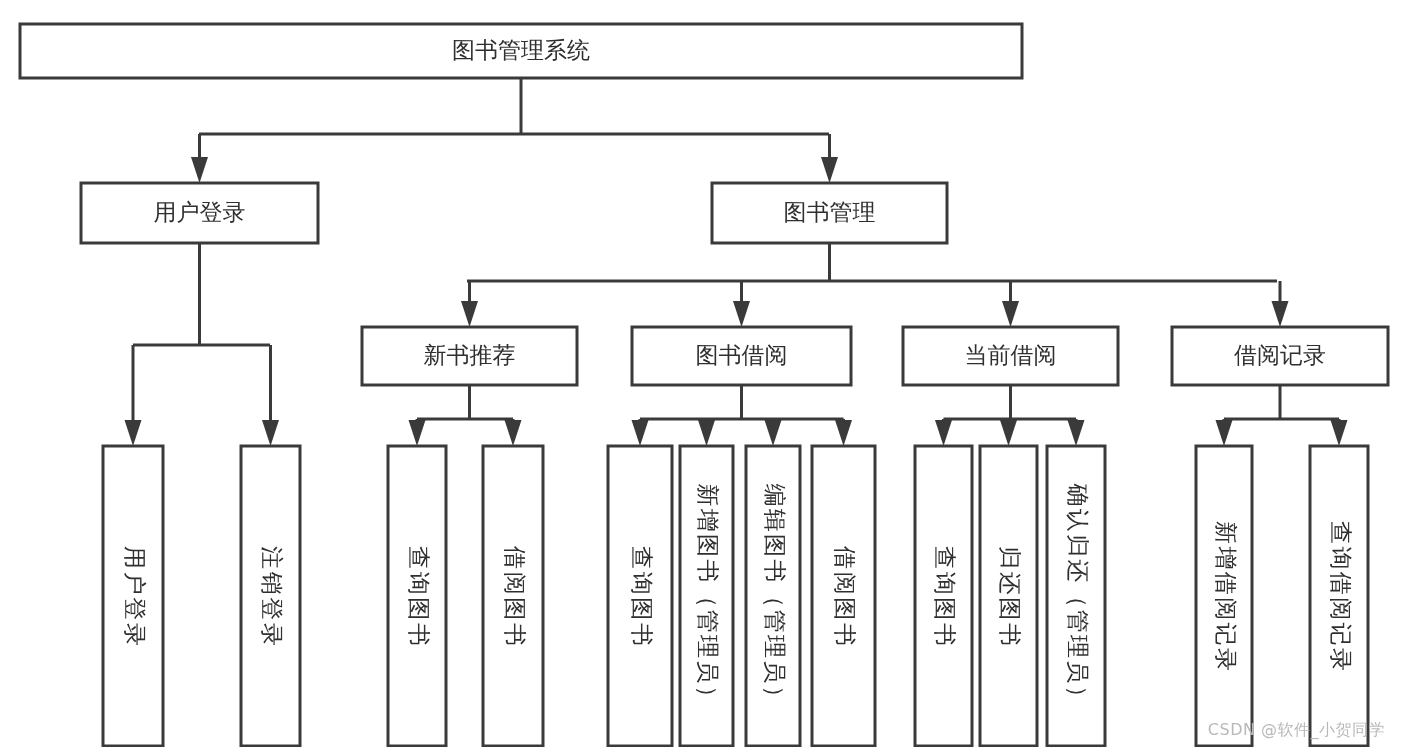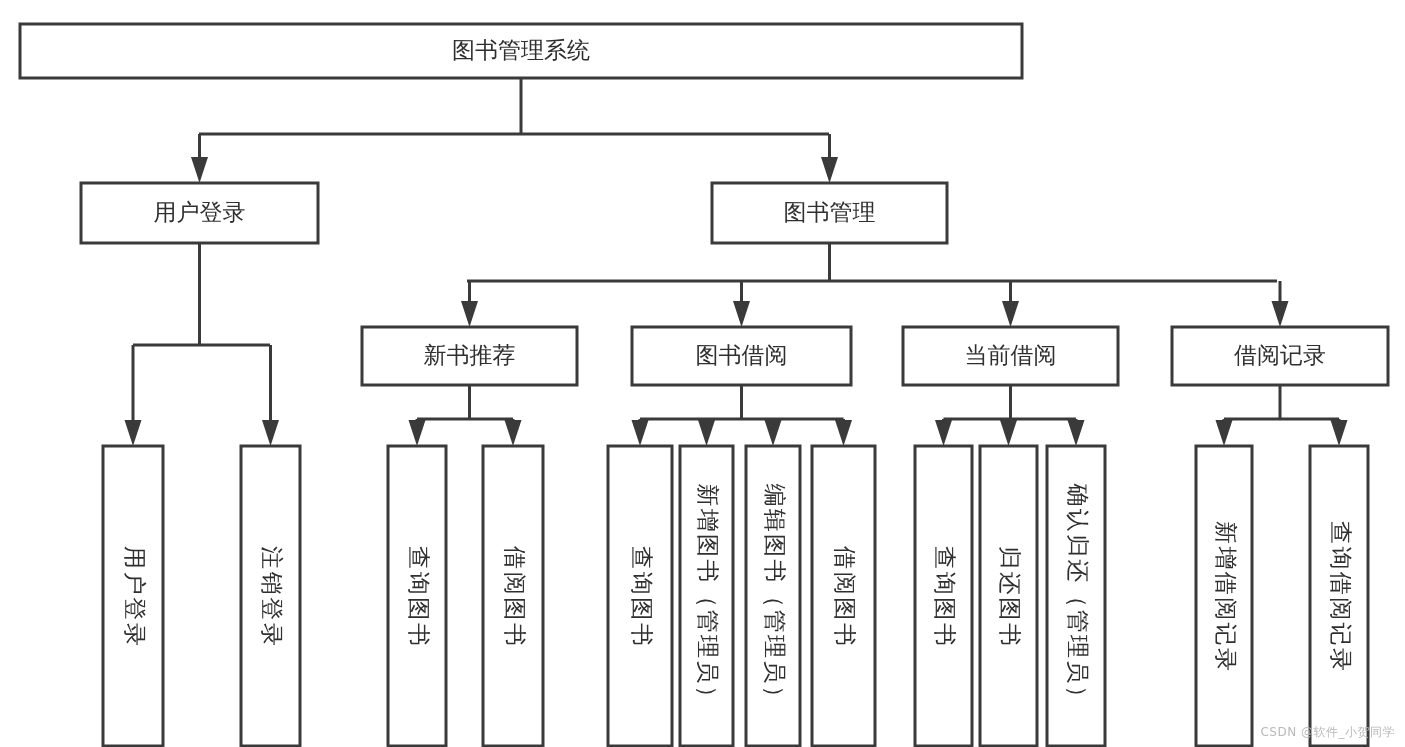--- a/index.html
+++ b/index.html
@@ -50,23 +50,23 @@
   }
   .node-label-v {
     fill: #2f2f2f;
     font-size: 23px;
     text-anchor: middle;
     dominant-baseline: middle;
     font-family: "DejaVu Sans", "Liberation Sans", sans-serif;
   }
   .watermark {
     position: absolute;
-    right: 10px;
+    right: 20px;
     bottom: 6px;
-    font-size: 12px;
+    font-size: 16px;
     color: #b9b9b9;
     white-space: nowrap;
     letter-spacing: 0.5px;
     font-family: "DejaVu Sans", "Liberation Sans", sans-serif;
   }
 </style>
 </head>
 <body>
 
 <div id="diagram-root">

